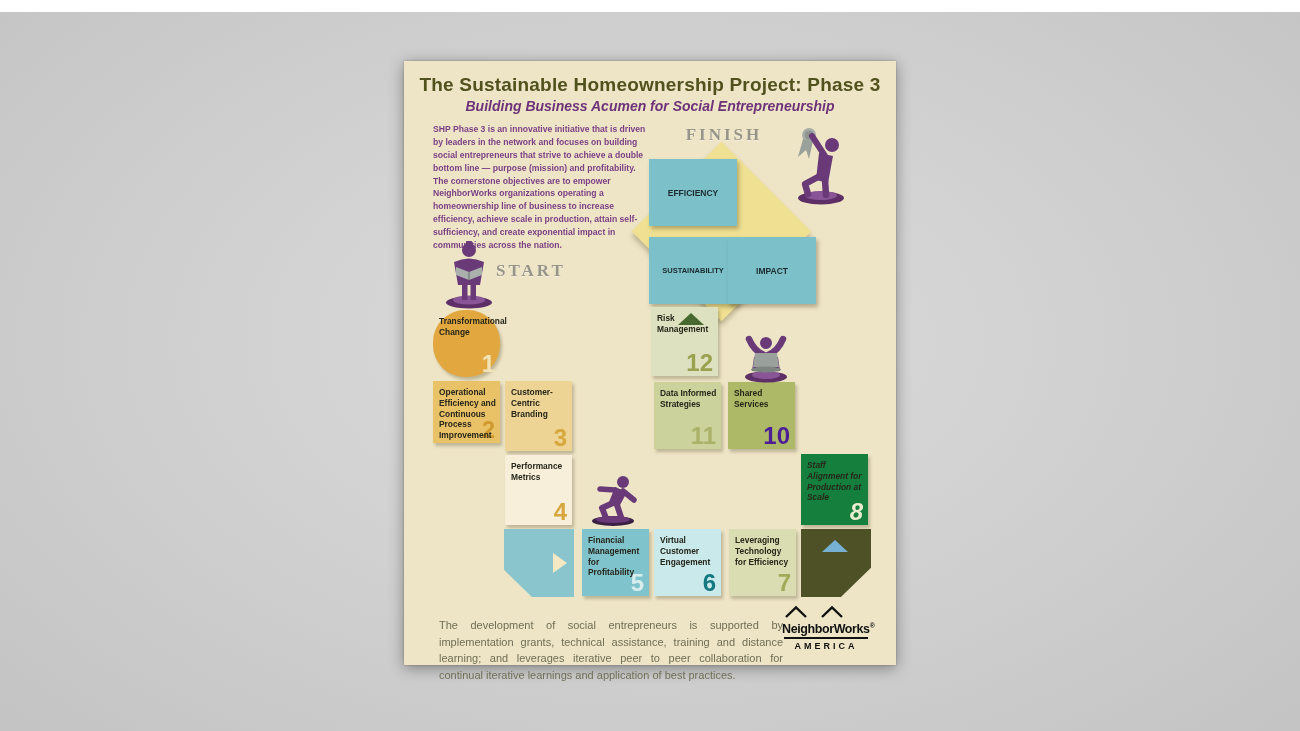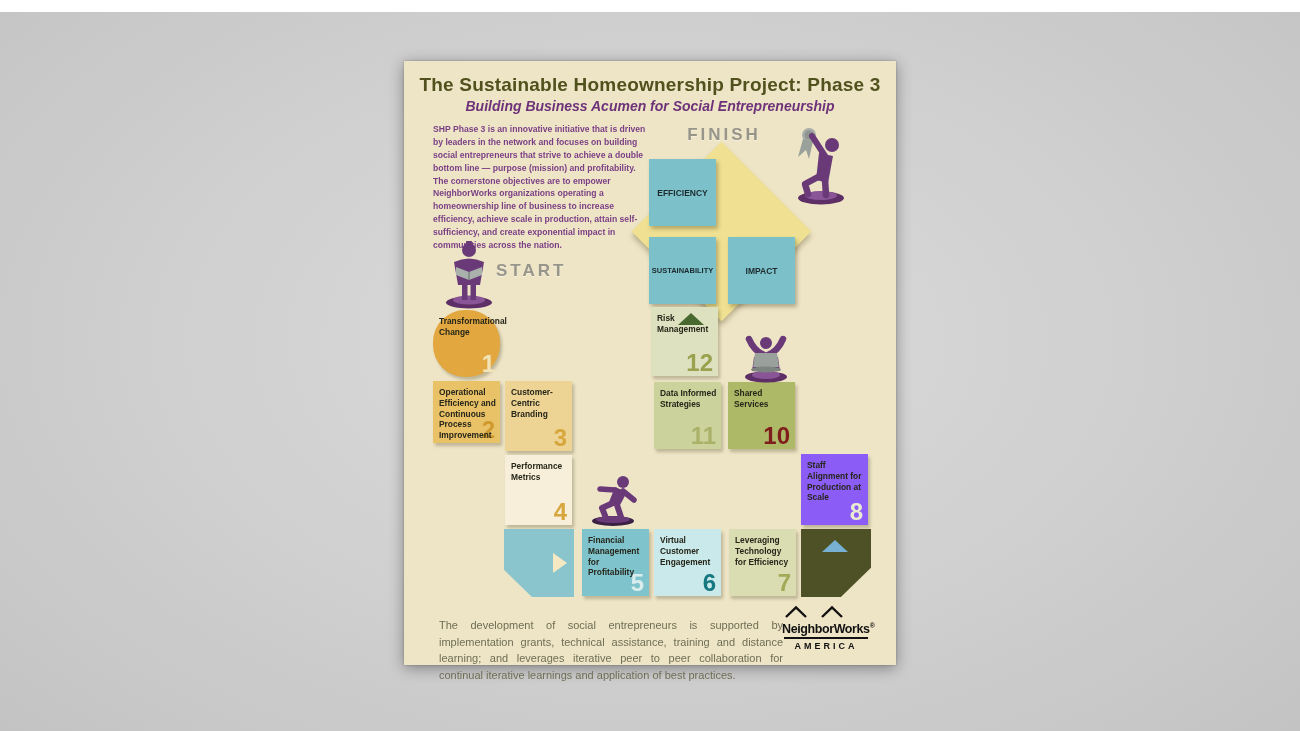--- a/index.html
+++ b/index.html
@@ -11,58 +11,58 @@
 
   
   .title{position:absolute;left:0;top:13px;width:100%;text-align:center;
          font-size:19px;font-weight:bold;color:#51511e;letter-spacing:.2px;}
   .subtitle{position:absolute;left:0;top:37px;width:100%;text-align:center;
             font-size:14px;font-weight:bold;font-style:italic;color:#6d3279;}
   .intro{position:absolute;left:29px;top:62px;width:217px;
          font-size:8.6px;font-weight:bold;line-height:1.5;color:#7b3f86;}
 
   
-  .flag{font-family:Liberation Sans, sans-serif;font-weight:bold;font-size:17px;
+  .flag{font-family:Liberation Serif, serif;font-weight:bold;font-size:17px;
         letter-spacing:3px;color:#97948a;text-shadow:0 1px 0 rgba(255,255,255,.4);}
   .finish{position:absolute;left:252px;top:64px;width:136px;text-align:center;}
   .start{position:absolute;left:92px;top:200px;}
 
   
   .compass{position:absolute;left:254px;top:107px;width:127px;height:127px;
            background:#f0e192;transform:rotate(45deg);
            box-shadow:3px 3px 5px rgba(90,80,40,.35);}
-  .quad{position:absolute;width:67px;height:67px;background:#7cc1ca;
+  .quad{position:absolute;width:88px;height:67px;background:#7cc1ca;
         box-shadow:2px 3px 4px rgba(70,60,30,.35);
         display:flex;align-items:center;justify-content:center;
         font-size:8.5px;font-weight:bold;color:#1c2a2d;white-space:nowrap;}
   .q1{left:245px;top:98px;} .q2{left:324px;top:98px;}
   .q3{left:245px;top:176px;font-size:7.5px;} .q4{left:324px;top:176px;}
 
   
   .step{position:absolute;width:67px;height:67px;
         box-shadow:2px 3px 3px rgba(70,60,30,.28);}
   .step .lbl{position:absolute;left:6px;top:6px;right:3px;z-index:2;
              font-size:8.4px;font-weight:bold;line-height:1.28;color:#26261a;}
   .step .num{position:absolute;right:5px;bottom:1px;z-index:1;
              font-size:24px;font-weight:bold;line-height:1;}
   .b1{left:29px;top:249px;background:#e2a73e;border-radius:32px;}   .b1 .num{color:#f3e4b8;}
   .b2{left:29px;top:320px;height:62px;background:#e9c167;} .b2 .num{color:#d19a2e;}
   .b3{left:101px;top:320px;height:70px;background:#edd494;} .b3 .num{color:#d7a63c;}
   .b4{left:101px;top:394px;height:70px;background:#f7efd9;} .b4 .num{color:#d7a63c;}
   .b5{left:178px;top:468px;background:#7fc3cc;}  .b5 .num{color:#d9edec;}
   .b6{left:250px;top:468px;background:#c9e9eb;}  .b6 .num{color:#157780;}
   .b7{left:325px;top:468px;background:#dadcb2;}  .b7 .num{color:#a2aa57;}
-  .b8{left:397px;top:393px;height:71px;background:#8b5cf6;} .b8 .num{color:#eaecd1;}
+  .b8{left:397px;top:393px;height:71px;background:#15803d;font-style:italic;} .b8 .num{color:#eaecd1;}
   .b9{left:397px;top:320px;height:70px;background:#a5ae56;
       clip-path:polygon(0 0,61% 0,100% 50%,100% 100%,0 100%);
       box-shadow:none;filter:drop-shadow(2px 3px 2px rgba(70,60,30,.3));}
   .b9 .num{color:#dfe3b4;}
   .b9 .fold{position:absolute;right:0;top:0;width:26px;height:35px;
             clip-path:polygon(0 0,100% 100%,0 100%);background:#828b3b;}
-  .b10{left:324px;top:321px;background:#adb966;} .b10 .num{color:#7f1d1d;}
+  .b10{left:324px;top:321px;background:#adb966;} .b10 .num{color:#4c1d95;}
   .b11{left:250px;top:321px;background:#cbd29b;} .b11 .num{color:#aab26a;}
   .b12{left:247px;top:246px;height:69px;background:#dde1bf;} .b12 .num{color:#9aa24f;}
 
   .tri-up-green{position:absolute;left:27px;top:6px;width:0;height:0;z-index:2;
       border-left:13px solid transparent;border-right:13px solid transparent;
       border-bottom:12px solid #47682e;}
   .arrow-box{position:absolute;left:100px;top:468px;width:70px;height:68px;background:#8ac5cd;
       clip-path:polygon(0 0,100% 0,100% 100%,40% 100%,0 60%);
       filter:drop-shadow(2px 3px 2px rgba(70,60,30,.3));}
   .arrow-box .tri-right{position:absolute;right:7px;top:24px;width:0;height:0;

